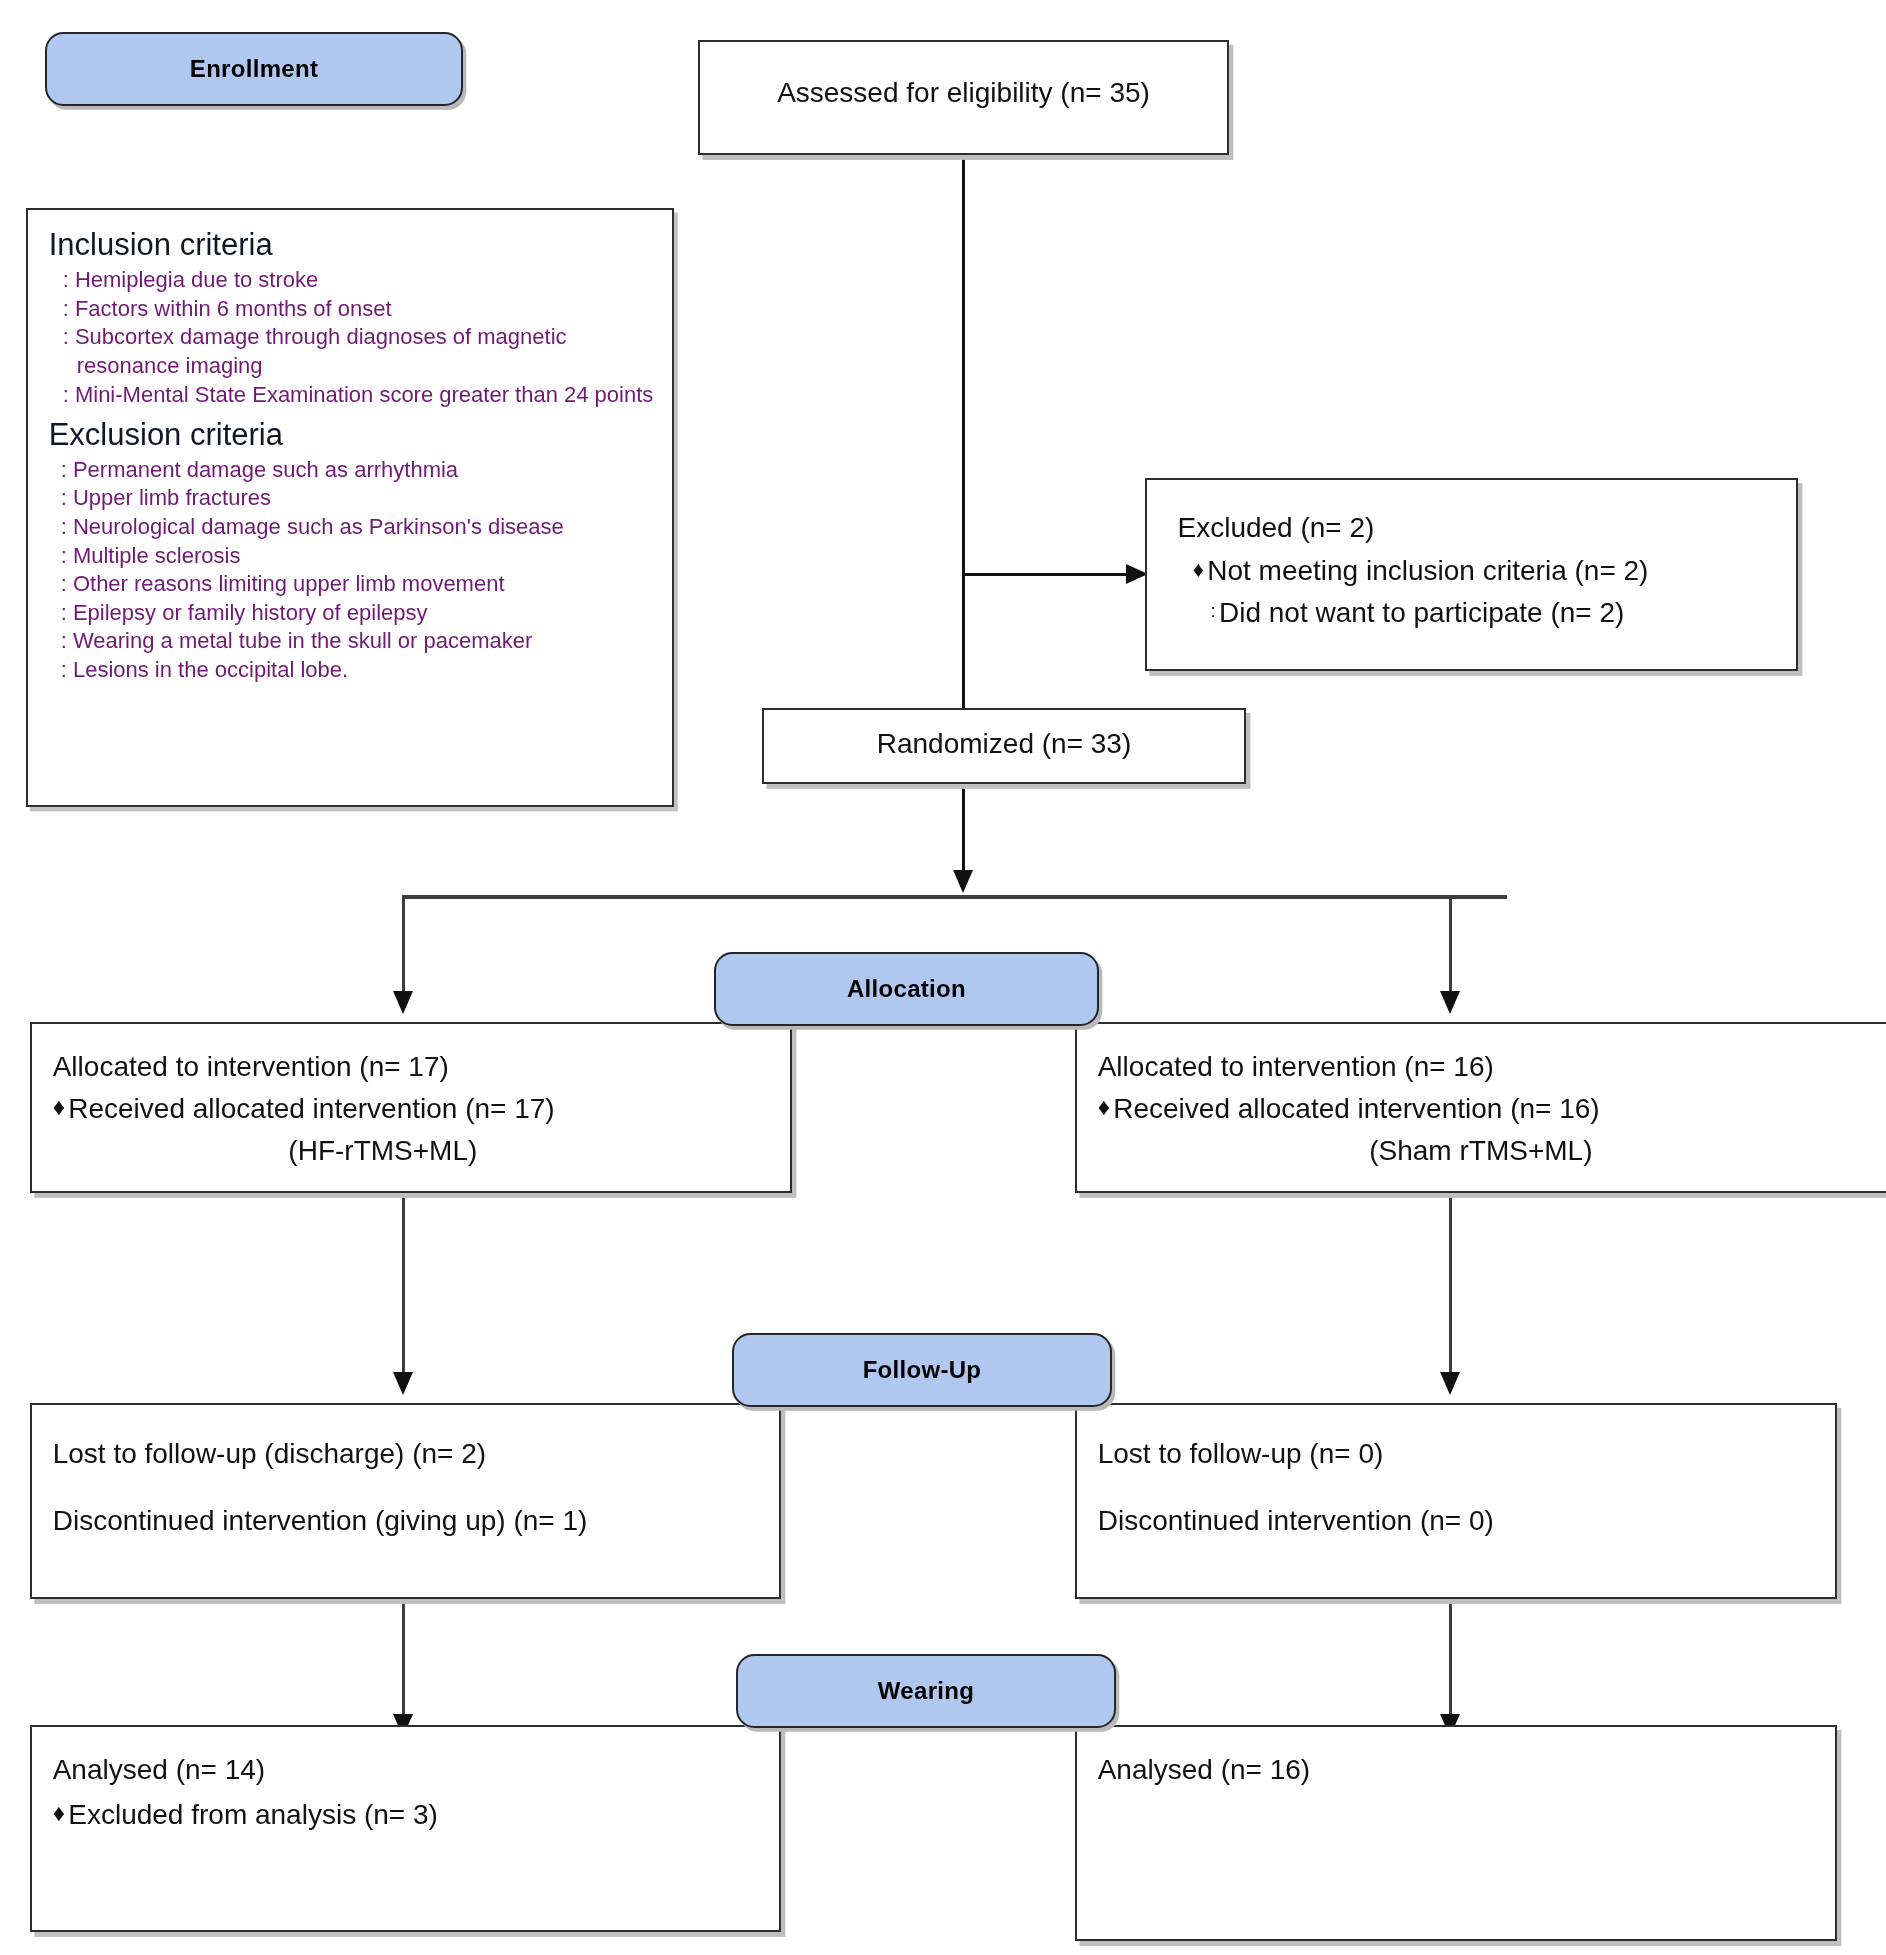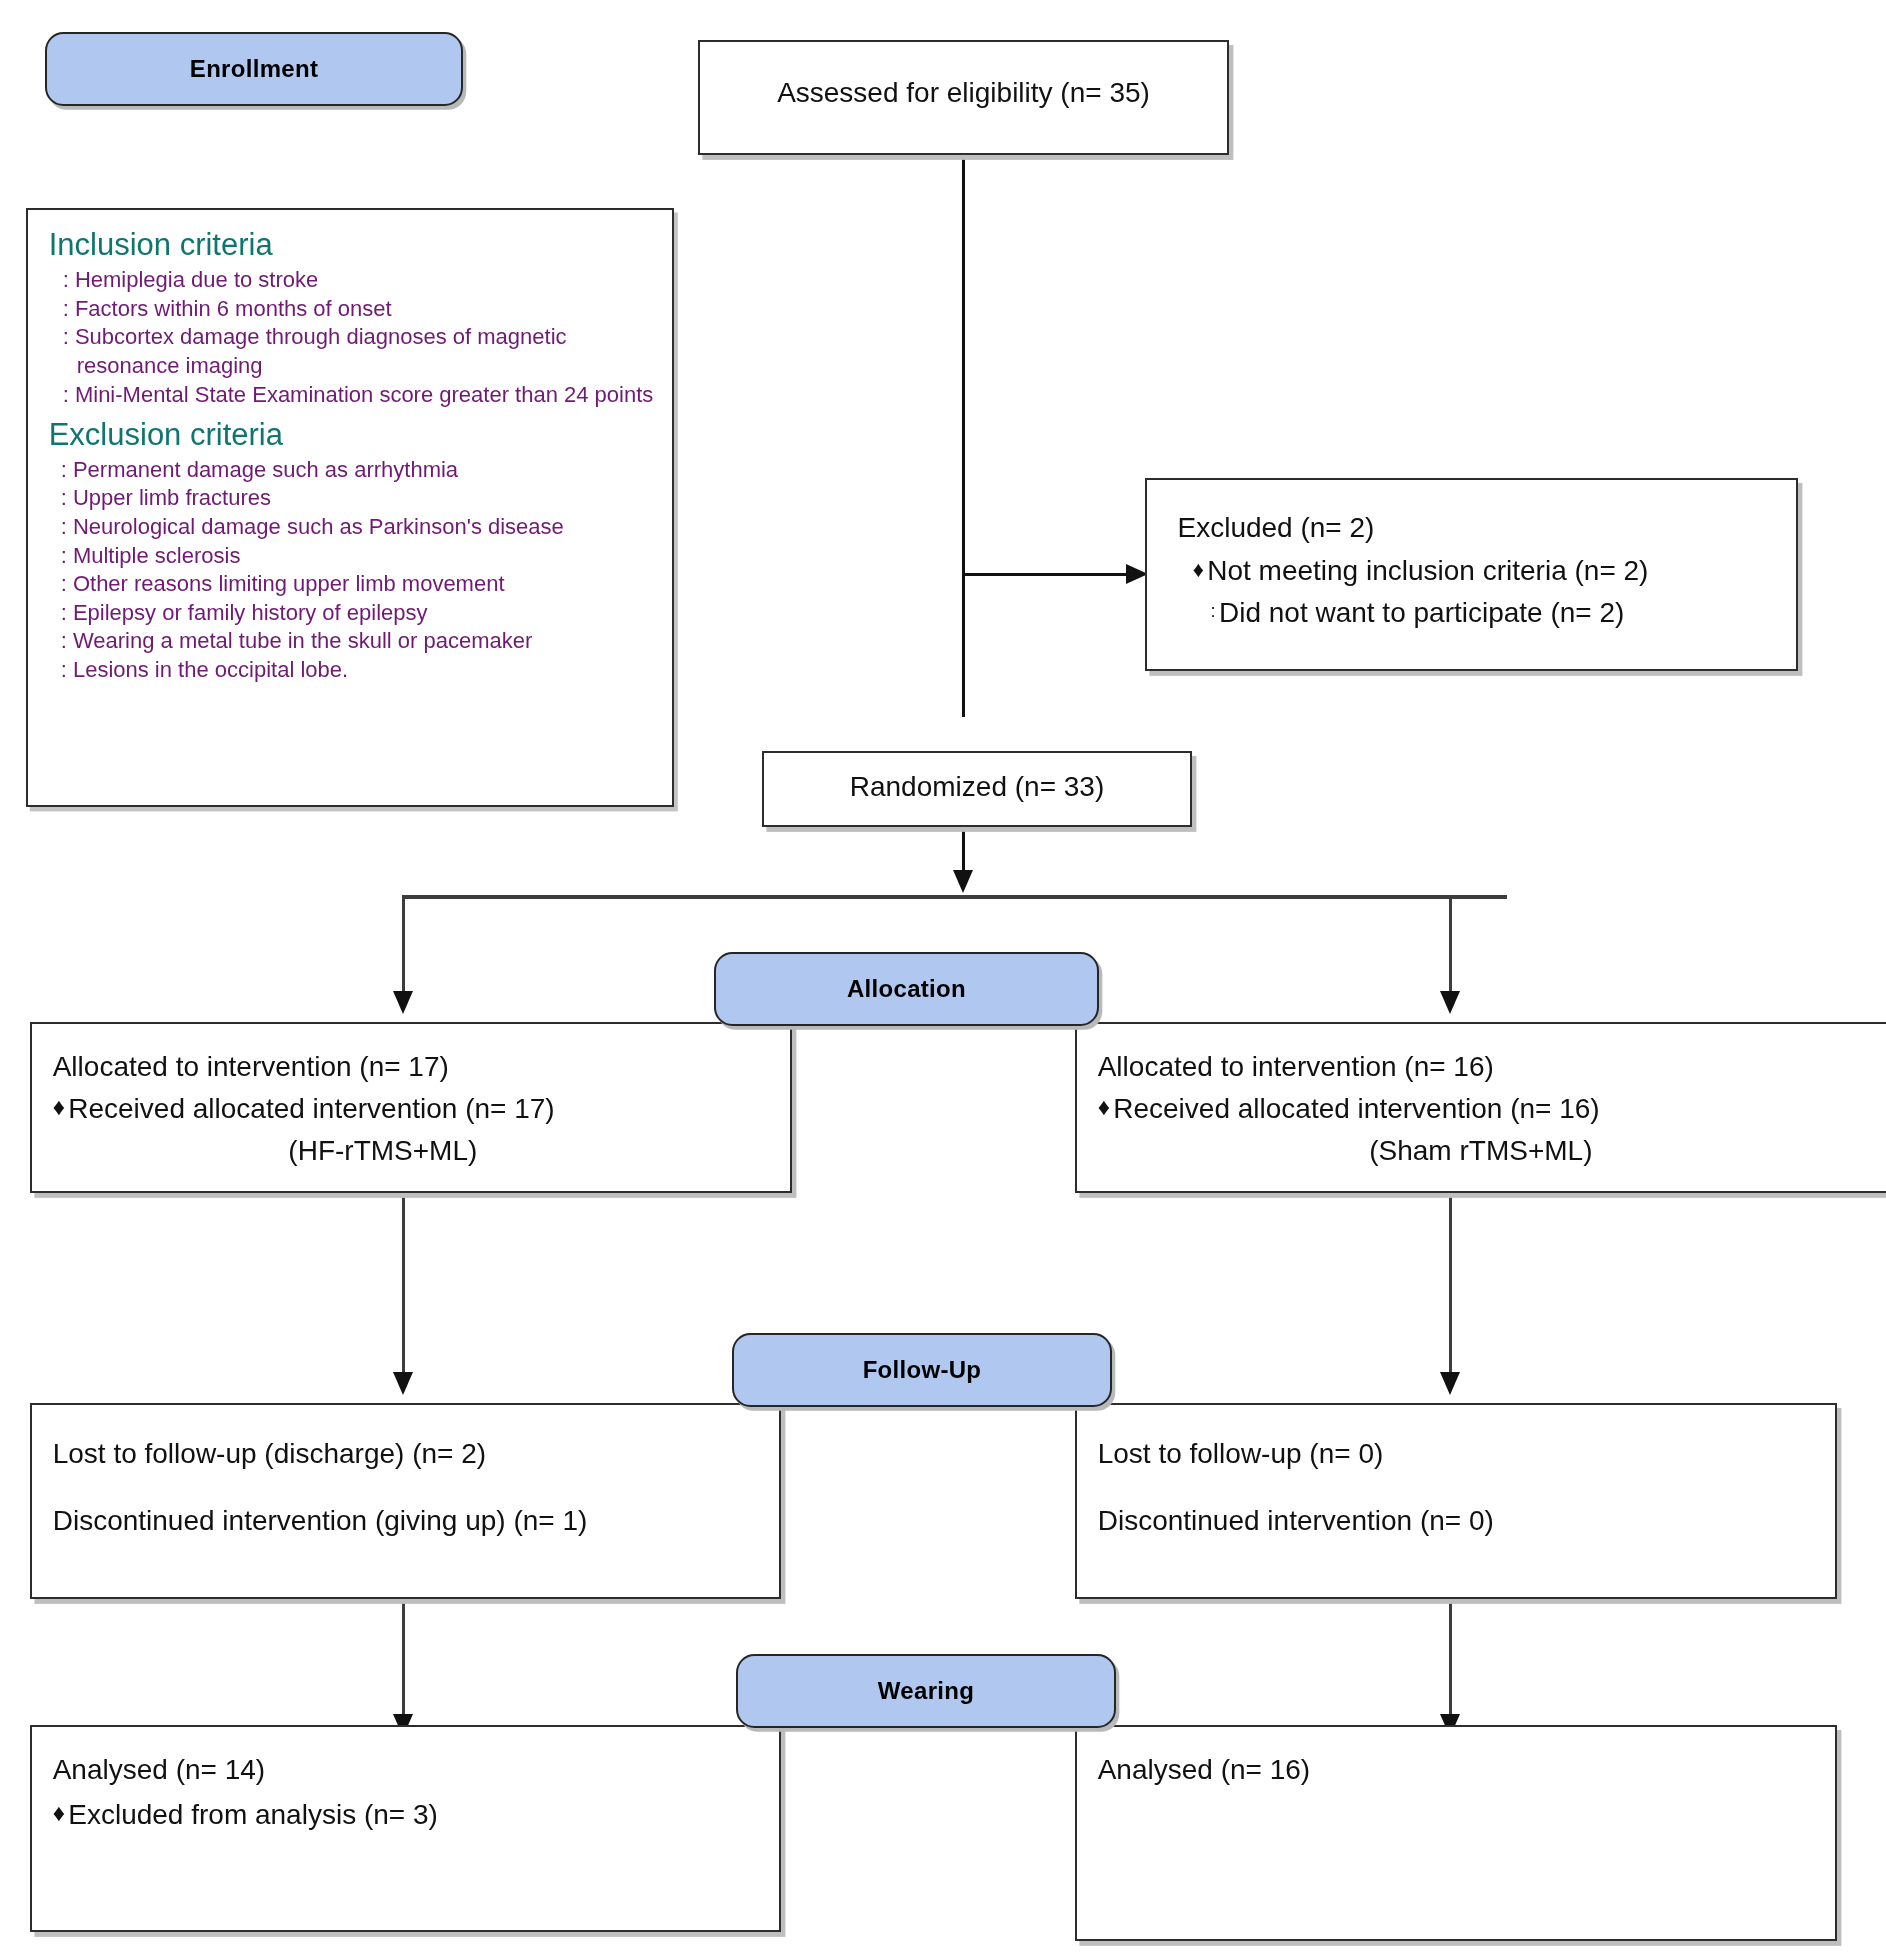--- a/index.html
+++ b/index.html
@@ -55,21 +55,21 @@
     white-space: nowrap;
   }
   .box-text.center {
     text-align: center;
   }
 
   
   .criteria-head {
     font-size: 31px;
     line-height: 1.22;
-    color: #0f766e;
+    color: #0f172a;
     margin: 0 0 2.2px 0;
   }
   .criteria-item {
     font-size: 22px;
     line-height: 1.30;
     color: #701a75;
     padding-left: 14px;
   }
   .criteria-item.wrap {
     white-space: normal;
@@ -161,21 +161,21 @@
       <div class="criteria-item" style="padding-left:12px;">: Upper limb fractures</div>
       <div class="criteria-item" style="padding-left:12px;">: Neurological damage such as Parkinson's disease</div>
       <div class="criteria-item" style="padding-left:12px;">: Multiple sclerosis</div>
       <div class="criteria-item" style="padding-left:12px;">: Other reasons limiting upper limb movement</div>
       <div class="criteria-item" style="padding-left:12px;">: Epilepsy or family history of epilepsy</div>
       <div class="criteria-item" style="padding-left:12px;">: Wearing a metal tube in the skull or pacemaker</div>
       <div class="criteria-item" style="padding-left:12px;">: Lesions in the occipital lobe.</div>
     </div>
   </div>
 
-  <div class="flow-box" style="left:762px; top:708px; width:430px; height:76px;margin-top:43px;">
+  <div class="flow-box" style="left:762px; top:708px; width:484px; height:76px;">
     <div class="box-text center" style="position:absolute; left:0; right:0; top:17.4px;">Randomized (n= 33)</div>
   </div>
 
   <div class="vline" style="left:962px; top:784px; height:103px;"></div>
   <div class="arrow-down" style="left:953px; top:870px;"></div>
 
   <div class="hline" style="left:402px; top:895px; width:1105px;"></div>
 
   <div class="vline" style="left:402px; top:895px; height:109px; background:#3d3d3d;"></div>
   <div class="arrow-down" style="left:393px; top:991px;"></div>

